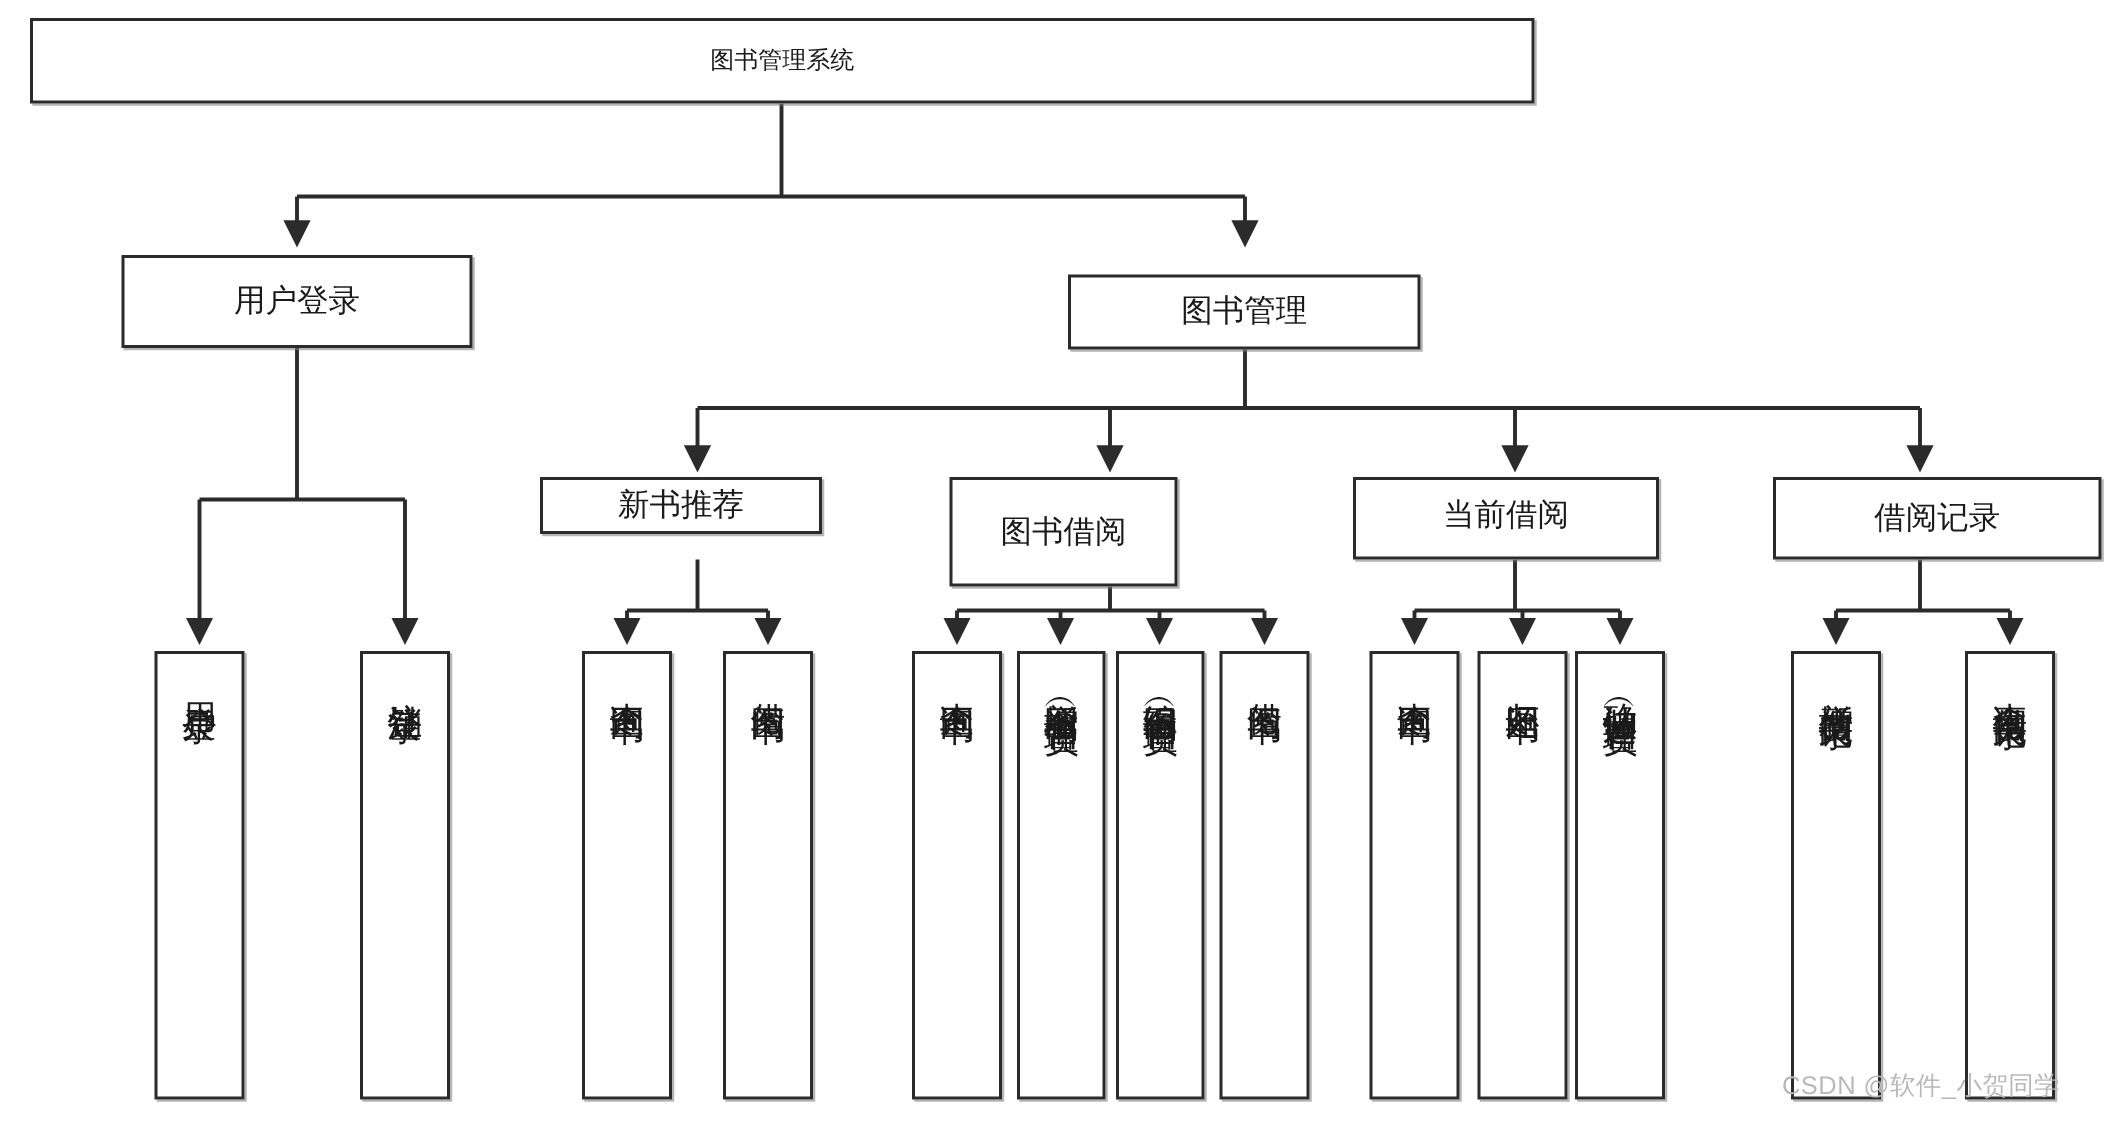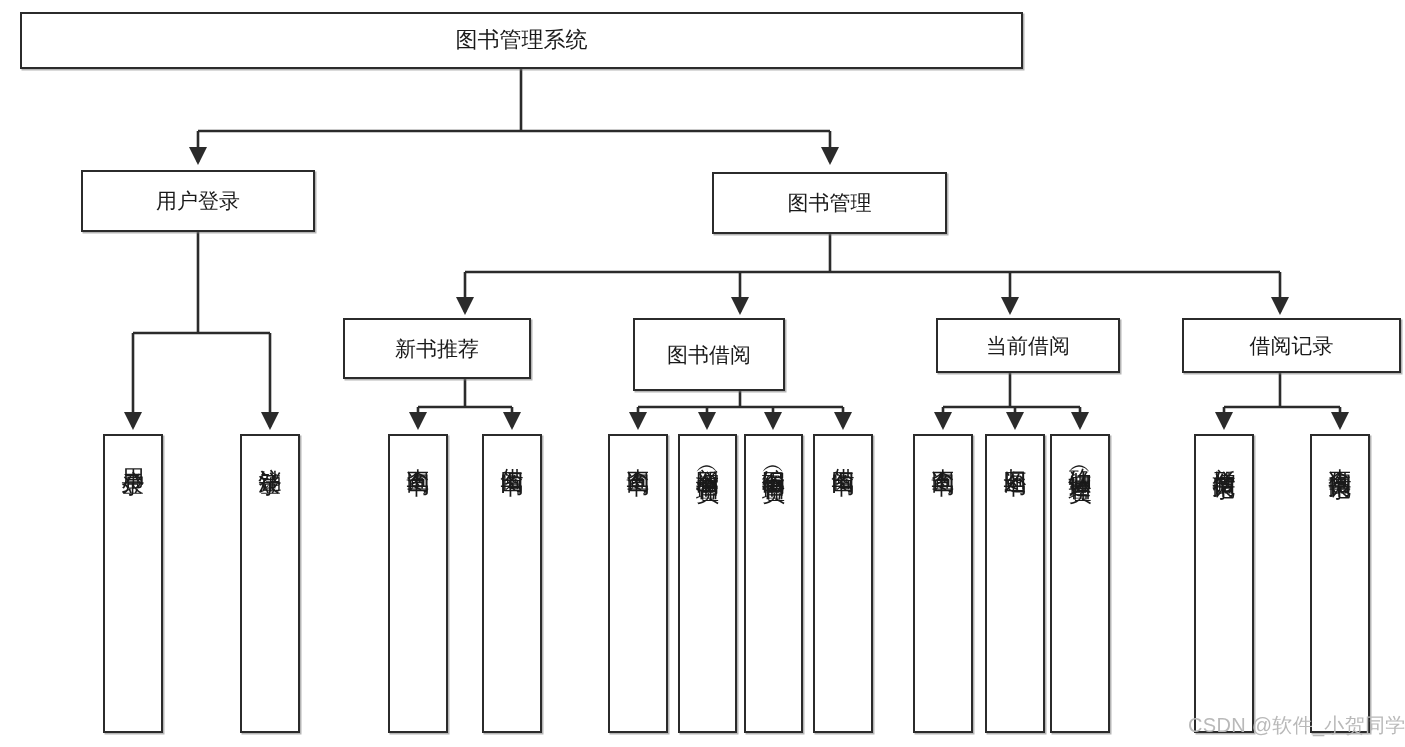--- a/index.html
+++ b/index.html
@@ -49,26 +49,26 @@
     justify-content: center;
     padding-top: 14px;
   }
   .node.vertical .label {
     writing-mode: vertical-rl;
     text-orientation: upright;
     font-size: 23px;
     letter-spacing: 2px;
     line-height: 1;
   }
-  .node.root .label { font-size: 22px; }
+  .node.root .label { font-size: 16px; }
   .watermark {
     position: absolute;
     left: 1188px;
     top: 712px;
-    font-size: 20px;
+    font-size: 17px;
     color: #b9b9b9;
     white-space: nowrap;
     letter-spacing: 0.3px;
   }
 </style>
 </head>
 <body>
 
 <div id="canvas">
 
@@ -125,31 +125,31 @@
     </g>
   </svg>
 
   <div class="node horizontal root" style="left:20px; top:12px; width:1003px; height:57px;">
     <span class="label">图书管理系统</span>
   </div>
 
   <div class="node horizontal" style="left:81px; top:170px; width:234px; height:62px;">
     <span class="label">用户登录</span>
   </div>
-  <div class="node horizontal" style="left:712px; top:172px; width:235px; height:62px;">
+  <div class="node horizontal" style="left:712px; top:183px; width:235px; height:50px;">
     <span class="label">图书管理</span>
   </div>
 
-  <div class="node horizontal" style="left:343px; top:318px; width:188px; height:61px;">
+  <div class="node horizontal" style="left:360px; top:318px; width:188px; height:38px;">
     <span class="label">新书推荐</span>
   </div>
   <div class="node horizontal" style="left:633px; top:318px; width:152px; height:73px;">
     <span class="label">图书借阅</span>
   </div>
-  <div class="node horizontal" style="left:936px; top:318px; width:184px; height:55px;">
+  <div class="node horizontal" style="left:902px; top:318px; width:204px; height:55px;font-family:Liberation Mono, monospace;">
     <span class="label">当前借阅</span>
   </div>
   <div class="node horizontal" style="left:1182px; top:318px; width:219px; height:55px;">
     <span class="label">借阅记录</span>
   </div>
 
   <div class="node vertical" style="left:103px; top:434px; width:60px; height:299px;">
     <span class="label">用户登录</span>
   </div>
   <div class="node vertical" style="left:240px; top:434px; width:60px; height:299px;">

